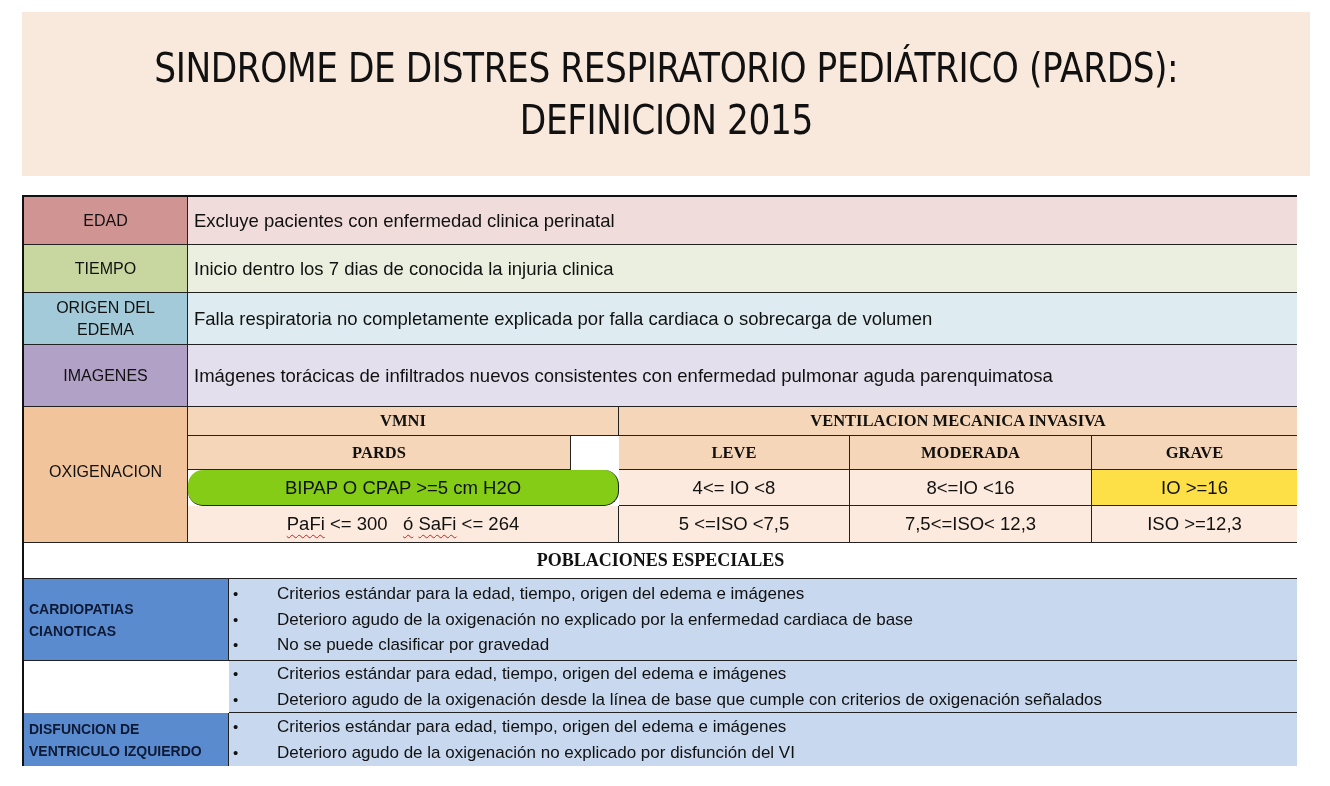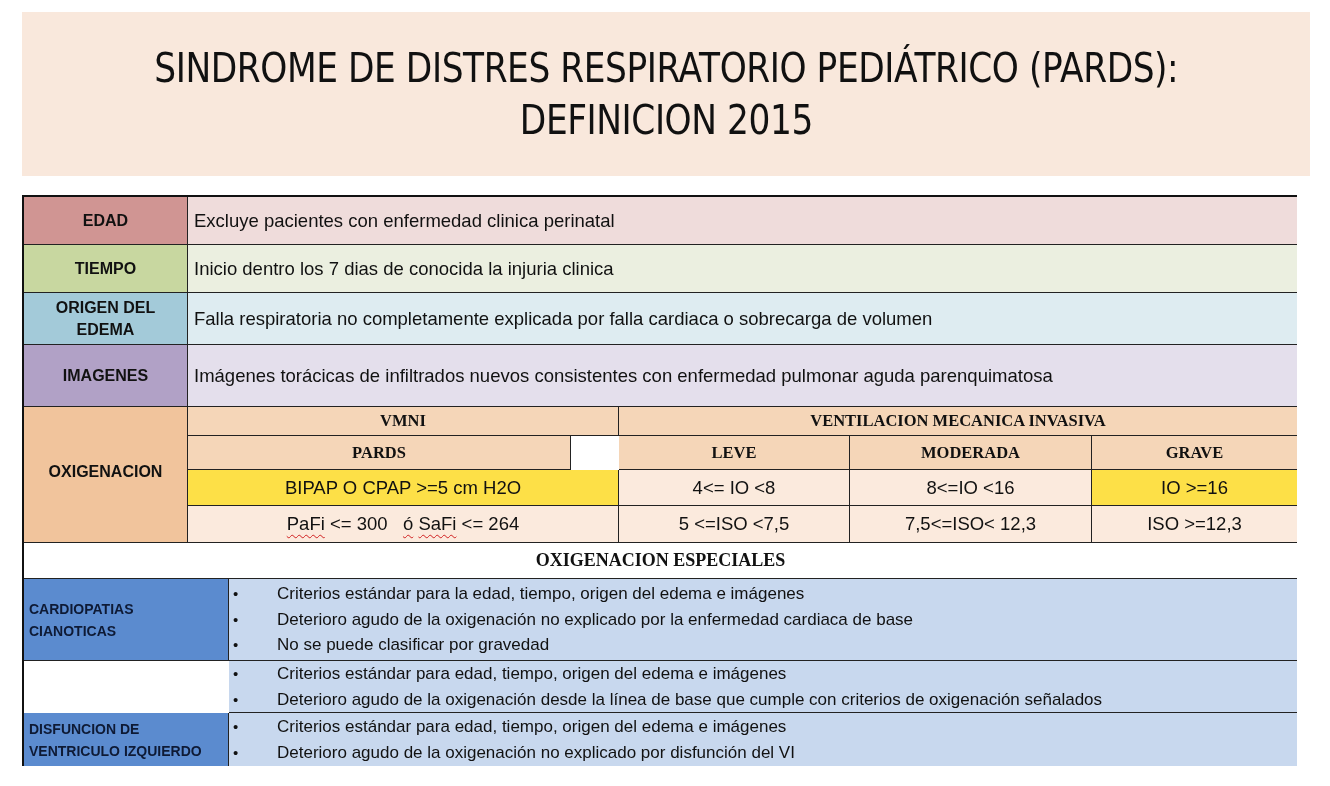--- a/index.html
+++ b/index.html
@@ -8,21 +8,21 @@
   .title-box { position:absolute; left:22px; top:12px; width:1288px; height:164px;
                background:#f9e8dc; display:flex; flex-direction:column;
                align-items:center; justify-content:center; }
   .title-line { font-size:40px; line-height:52px; letter-spacing:-0.5px; color:#111;
                 font-family:"DejaVu Sans", sans-serif; font-weight:normal; transform:scaleX(0.86); white-space:nowrap; }
 
   .tbl { position:absolute; left:22px; top:195px; width:1275px; height:571px;
          border:2px solid #111; box-sizing:border-box; }
   .cell { position:absolute; box-sizing:border-box; border-right:1.5px solid #222;
           border-bottom:1.5px solid #222; display:flex; align-items:center; }
-  .lbl { justify-content:center; text-align:center; font-weight:bold; font-size:16px; line-height:22px; }
+  .lbl { justify-content:center; text-align:center; font-weight:normal; font-size:16px; line-height:22px; }
   .txt { padding-left:6px; font-size:18.5px; }
   .ctr { justify-content:center; text-align:center; }
   .hdr { font-weight:bold; font-size:16.5px;font-family:Liberation Serif, serif; }
   .val { font-size:18.5px; }
   .sq { text-decoration:underline wavy #d02020; text-decoration-thickness:1px; text-underline-offset:4px; }
   .pop-lbl { justify-content:flex-start; padding-left:5px; font-weight:bold; font-size:14px;
              line-height:22px; color:#0e1a35; }
   .bullets { flex-direction:column; align-items:flex-start; justify-content:center; padding-left:4px; }
   .bl { display:flex; font-size:17px; line-height:25.5px; }
   .dot { width:44px; flex:none; font-size:15px; }
@@ -52,33 +52,33 @@
   <div class="cell lbl" style="left:0;top:210px;width:164px;height:136px;background:#f1c49c;padding-bottom:6px;">OXIGENACION</div>
 
   <div class="cell ctr hdr" style="left:164px;top:210px;width:431px;height:29px;background:#f5d6b8;">VMNI</div>
   <div class="cell ctr hdr" style="left:595px;top:210px;width:678px;height:29px;background:#f5d6b8;border-right:none;">VENTILACION MECANICA INVASIVA</div>
 
   <div class="cell ctr hdr" style="left:164px;top:239px;width:383px;height:34px;background:#f5d6b8;">PARDS</div>
   <div class="cell ctr hdr" style="left:595px;top:239px;width:231px;height:34px;background:#f5d6b8;">LEVE</div>
   <div class="cell ctr hdr" style="left:826px;top:239px;width:242px;height:34px;background:#f5d6b8;">MODERADA</div>
   <div class="cell ctr hdr" style="left:1068px;top:239px;width:205px;height:34px;background:#f5d6b8;border-right:none;">GRAVE</div>
 
-  <div class="cell ctr val" style="left:164px;top:273px;width:431px;height:36px;background:#fde047;">BIPAP O CPAP &gt;=5 cm H2O</div>
+  <div class="cell ctr val" style="left:164px;top:273px;width:431px;height:36px;background:#84cc16;border-radius:15px;">BIPAP O CPAP &gt;=5 cm H2O</div>
   <div class="cell ctr val" style="left:595px;top:273px;width:231px;height:36px;background:#fbeadd;">4&lt;= IO &lt;8</div>
   <div class="cell ctr val" style="left:826px;top:273px;width:242px;height:36px;background:#fbeadd;">8&lt;=IO &lt;16</div>
   <div class="cell ctr val" style="left:1068px;top:273px;width:205px;height:36px;background:#fde047;border-right:none;">IO &gt;=16</div>
 
   <div class="cell ctr val" style="left:164px;top:309px;width:431px;height:37px;background:#fbeadd;white-space:pre;">
     <span class="sq">PaFi</span><span> &lt;= 300   </span><span class="sq">ó</span><span> </span><span class="sq">SaFi</span><span> &lt;= 264</span>
   </div>
   <div class="cell ctr val" style="left:595px;top:309px;width:231px;height:37px;background:#fbeadd;">5 &lt;=ISO &lt;7,5</div>
   <div class="cell ctr val" style="left:826px;top:309px;width:242px;height:37px;background:#fbeadd;">7,5&lt;=ISO&lt; 12,3</div>
   <div class="cell ctr val" style="left:1068px;top:309px;width:205px;height:37px;background:#fbeadd;border-right:none;">ISO &gt;=12,3</div>
 
-  <div class="cell ctr hdr" style="left:0;top:346px;width:1273px;height:36px;background:#ffffff;border-right:none;font-size:18px;">OXIGENACION ESPECIALES</div>
+  <div class="cell ctr hdr" style="left:0;top:346px;width:1273px;height:36px;background:#ffffff;border-right:none;font-size:18px;">POBLACIONES ESPECIALES</div>
 
   <div class="cell pop-lbl" style="left:0;top:382px;width:205px;height:82px;background:#5b8bcf;flex-direction:column;align-items:flex-start;justify-content:center;">
     <span>CARDIOPATIAS</span>
     <span>CIANOTICAS</span>
   </div>
   <div class="cell bullets" style="left:205px;top:382px;width:1068px;height:82px;background:#c8d8ee;border-right:none;">
     <div class="bl">
         <span class="dot">•</span>
         <span>Criterios estándar para la edad, tiempo, origen del edema e imágenes</span>
       </div>

